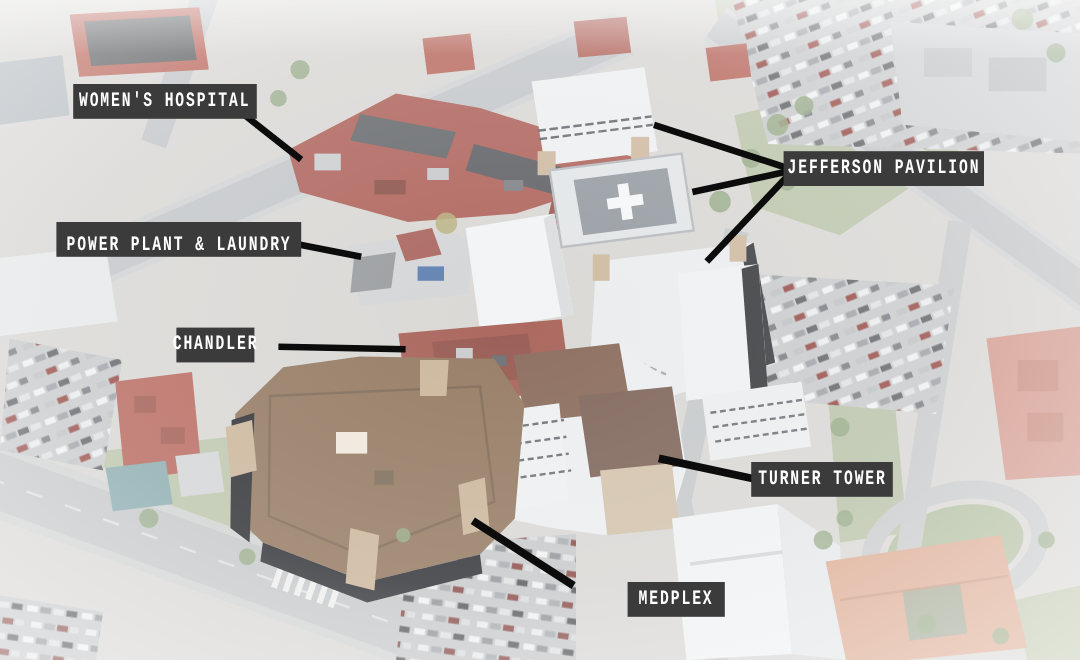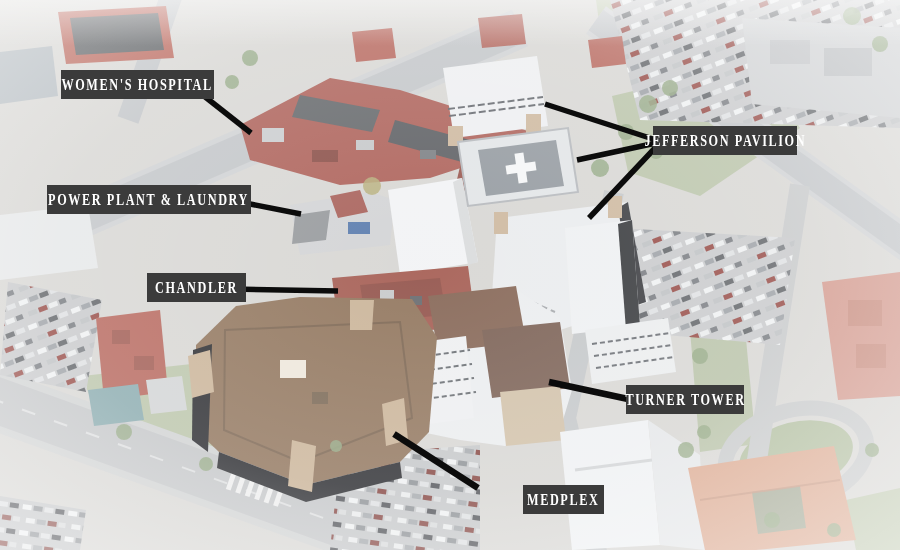--- a/index.html
+++ b/index.html
@@ -1,27 +1,27 @@
 <!DOCTYPE html>
 <html style="--label-background: #3b3b3b; --label-text: #ffffff; --connector-line: #0c0c0c; --brick-red: #a55249; --medplex-roof: #87694f; --medplex-facade: #17181c; --white-building: #eceef0; --tan-tower: #c6ad8f; --helipad-pad: #899097; --terracotta-roof: #d9a185; --lawn-green: #b4bfa2; --road-gray: #bdc0c3;"><head>
 <meta charset="utf-8">
 <style>
   html,body{margin:0;padding:0;background:#fff;}
   .stage{position:relative;width:900px;height:550px;overflow:hidden;
-         font-family:Liberation Serif, serif;background:#86efac;}
+         font-family:Liberation Mono, monospace;background:#86efac;}
   .stage svg{position:absolute;left:0;top:0;}
   .map-label{position:absolute;height:29px;display:flex;align-items:center;justify-content:center;
              background:var(--label-background,#3b3b3b);color:var(--label-text,#fff);
              z-index:5;}
   .map-label span{display:inline-block;white-space:nowrap;font-weight:700;font-size:17px;
                   letter-spacing:2.2px;transform:scaleX(0.72);}
   .lbl-womens   {left:61px; top:70px; width:153px;}
-  .lbl-jefferson{left:653px;top:126px;width:144px;}
-  .lbl-power    {left:47px; top:185px;width:204px;}
-  .lbl-chandler {left:147px;top:273px;width:99px;}
+  .lbl-jefferson{left:653px;top:126px;width:167px;}
+  .lbl-power    {left:47px; top:185px;width:204px;align-items:flex-end;}
+  .lbl-chandler {left:147px;top:273px;width:65px;}
   .lbl-turner   {left:626px;top:385px;width:118px;justify-content:center;}
   .lbl-medplex  {left:475px;top:485px;width:81px;margin-left:48px;}
   .connector{stroke:var(--connector-line,#0c0c0c);stroke-width:5.5;stroke-linecap:butt;}
   .connector-thick{stroke:var(--connector-line,#0c0c0c);stroke-width:6.5;stroke-linecap:butt;}
 </style>
 </head>
 <body>
 
 <div class="stage">
 

